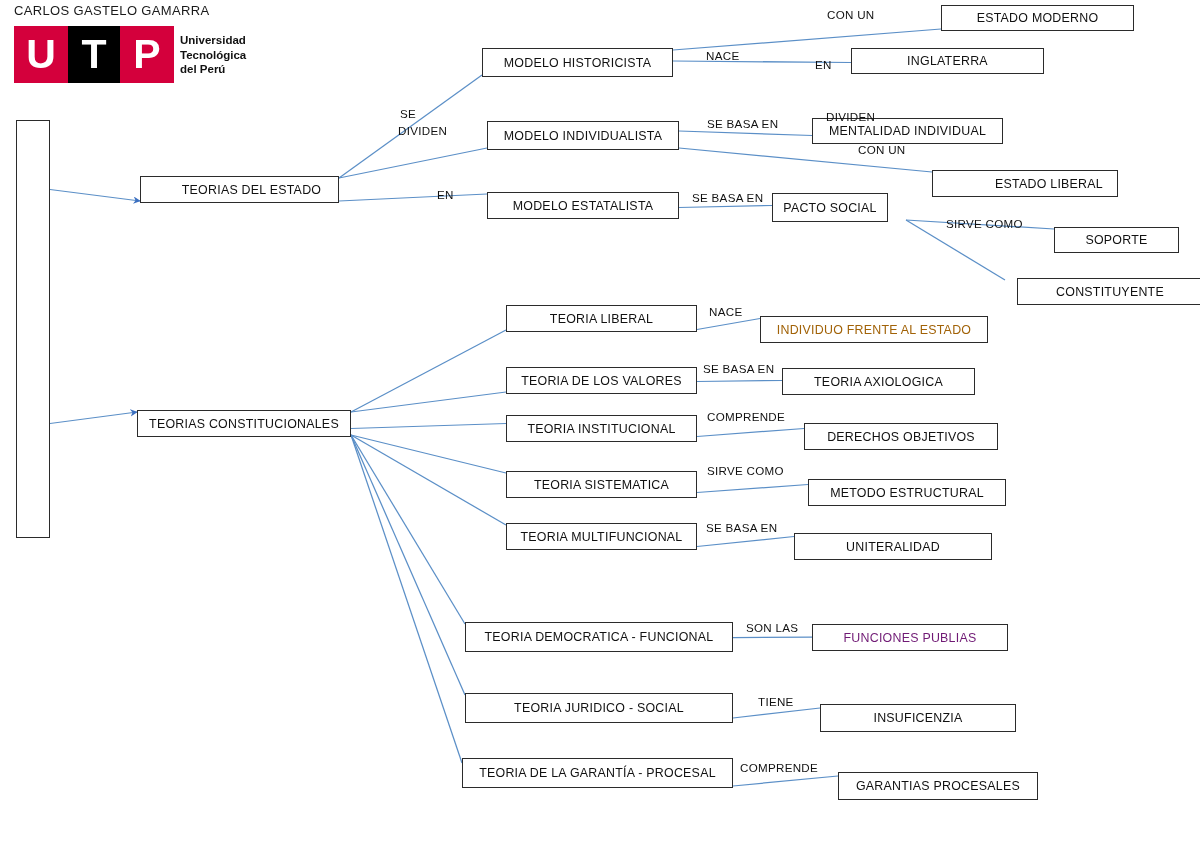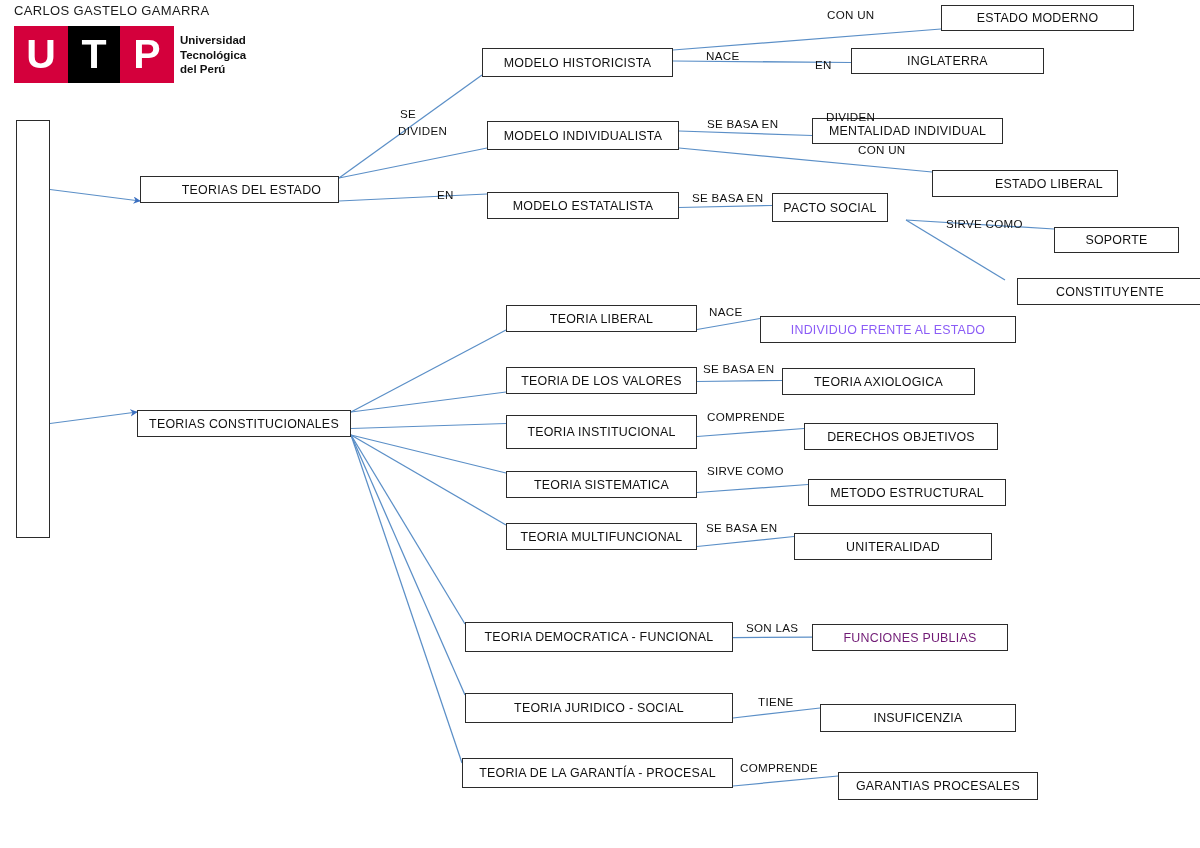--- a/index.html
+++ b/index.html
@@ -163,24 +163,24 @@
       <div class="node" style="left: 851px; top: 48px; width: 193px; height: 26px; border-color: rgb(43, 43, 43); color: rgb(17, 17, 17);">INGLATERRA</div>
       <div class="node" style="left: 487px; top: 121px; width: 192px; height: 29px; border-color: rgb(43, 43, 43); color: rgb(17, 17, 17);">MODELO INDIVIDUALISTA</div>
       <div class="node" style="left: 812px; top: 118px; width: 191px; height: 26px; border-color: rgb(43, 43, 43); color: rgb(17, 17, 17);">MENTALIDAD INDIVIDUAL</div>
       <div class="node" style="left: 932px; top: 170px; width: 186px; height: 27px; border-color: rgb(43, 43, 43); color: rgb(17, 17, 17); padding-left: 48px;">ESTADO LIBERAL</div>
       <div class="node" style="left: 487px; top: 192px; width: 192px; height: 27px; border-color: rgb(43, 43, 43); color: rgb(17, 17, 17);">MODELO ESTATALISTA</div>
       <div class="node" style="left: 772px; top: 193px; width: 116px; height: 29px; border-color: rgb(43, 43, 43); color: rgb(17, 17, 17);">PACTO SOCIAL</div>
       <div class="node" style="left: 1054px; top: 227px; width: 125px; height: 26px; border-color: rgb(43, 43, 43); color: rgb(17, 17, 17);">SOPORTE</div>
       <div class="node" style="left: 1005px; top: 278px; width: 186px; height: 27px; border-color: rgb(43, 43, 43); color: rgb(17, 17, 17); margin-left: 12px;">CONSTITUYENTE</div>
       <div class="node" style="left: 137px; top: 410px; width: 214px; height: 27px; border-color: rgb(43, 43, 43); color: rgb(17, 17, 17);">TEORIAS CONSTITUCIONALES</div>
       <div class="node" style="left: 506px; top: 305px; width: 191px; height: 27px; border-color: rgb(43, 43, 43); color: rgb(17, 17, 17);">TEORIA LIBERAL</div>
-      <div class="node" style="left: 760px; top: 316px; width: 256px; height: 27px; border-color: rgb(43, 43, 43); color: #8b5cf6;">INDIVIDUO FRENTE AL ESTADO</div>
+      <div class="node" style="left: 760px; top: 316px; width: 228px; height: 27px; border-color: rgb(43, 43, 43); color: #a16207;">INDIVIDUO FRENTE AL ESTADO</div>
       <div class="node" style="left: 506px; top: 367px; width: 191px; height: 27px; border-color: rgb(43, 43, 43); color: rgb(17, 17, 17);">TEORIA DE LOS VALORES</div>
       <div class="node" style="left: 782px; top: 368px; width: 193px; height: 27px; border-color: rgb(43, 43, 43); color: rgb(17, 17, 17);">TEORIA AXIOLOGICA</div>
-      <div class="node" style="left: 506px; top: 415px; width: 191px; height: 34px; border-color: rgb(43, 43, 43); color: rgb(17, 17, 17);">TEORIA INSTITUCIONAL</div>
+      <div class="node" style="left: 506px; top: 415px; width: 191px; height: 27px; border-color: rgb(43, 43, 43); color: rgb(17, 17, 17);">TEORIA INSTITUCIONAL</div>
       <div class="node" style="left: 804px; top: 423px; width: 194px; height: 27px; border-color: rgb(43, 43, 43); color: rgb(17, 17, 17);">DERECHOS OBJETIVOS</div>
       <div class="node" style="left: 506px; top: 471px; width: 191px; height: 27px; border-color: rgb(43, 43, 43); color: rgb(17, 17, 17);">TEORIA SISTEMATICA</div>
       <div class="node" style="left: 808px; top: 479px; width: 198px; height: 27px; border-color: rgb(43, 43, 43); color: rgb(17, 17, 17);">METODO ESTRUCTURAL</div>
       <div class="node" style="left: 506px; top: 523px; width: 191px; height: 27px; border-color: rgb(43, 43, 43); color: rgb(17, 17, 17);">TEORIA MULTIFUNCIONAL</div>
       <div class="node" style="left: 794px; top: 533px; width: 198px; height: 27px; border-color: rgb(43, 43, 43); color: rgb(17, 17, 17);">UNITERALIDAD</div>
       <div class="node" style="left: 465px; top: 622px; width: 268px; height: 30px; border-color: rgb(43, 43, 43); color: rgb(17, 17, 17);">TEORIA DEMOCRATICA - FUNCIONAL</div>
       <div class="node" style="left: 812px; top: 624px; width: 196px; height: 27px; border-color: rgb(43, 43, 43); color: #701a75;">FUNCIONES PUBLIAS</div>
       <div class="node" style="left: 465px; top: 693px; width: 268px; height: 30px; border-color: rgb(43, 43, 43); color: rgb(17, 17, 17);">TEORIA JURIDICO - SOCIAL</div>
       <div class="node" style="left: 820px; top: 704px; width: 196px; height: 28px; border-color: rgb(43, 43, 43); color: rgb(17, 17, 17);">INSUFICENZIA</div>
       <div class="node" style="left: 462px; top: 758px; width: 271px; height: 30px; border-color: rgb(43, 43, 43); color: rgb(17, 17, 17);">TEORIA DE LA GARANTÍA - PROCESAL</div>

